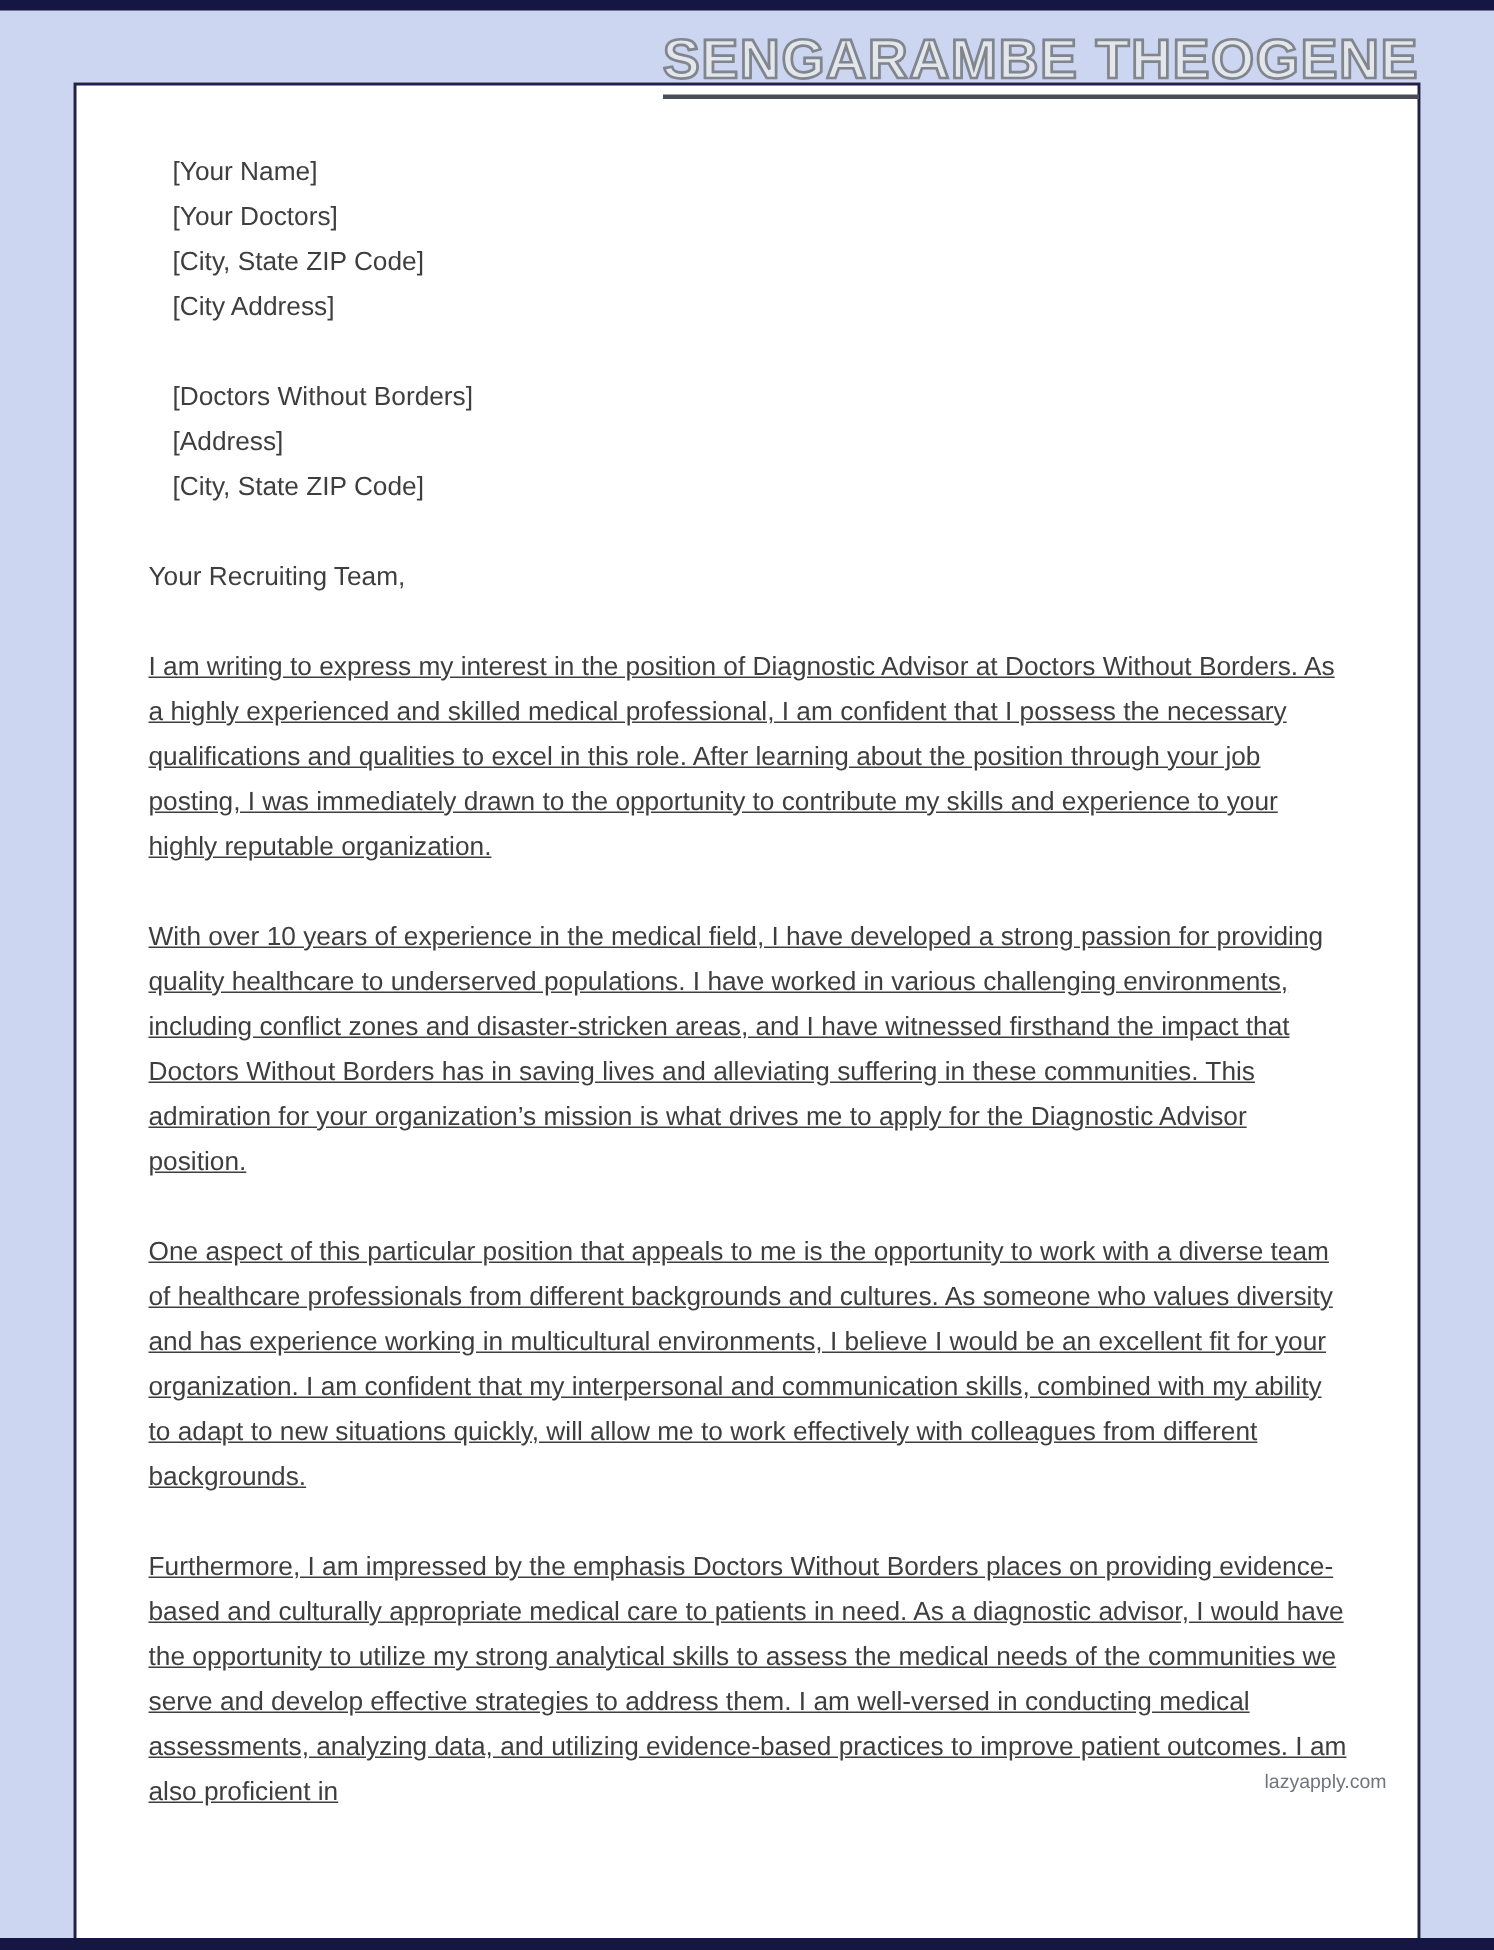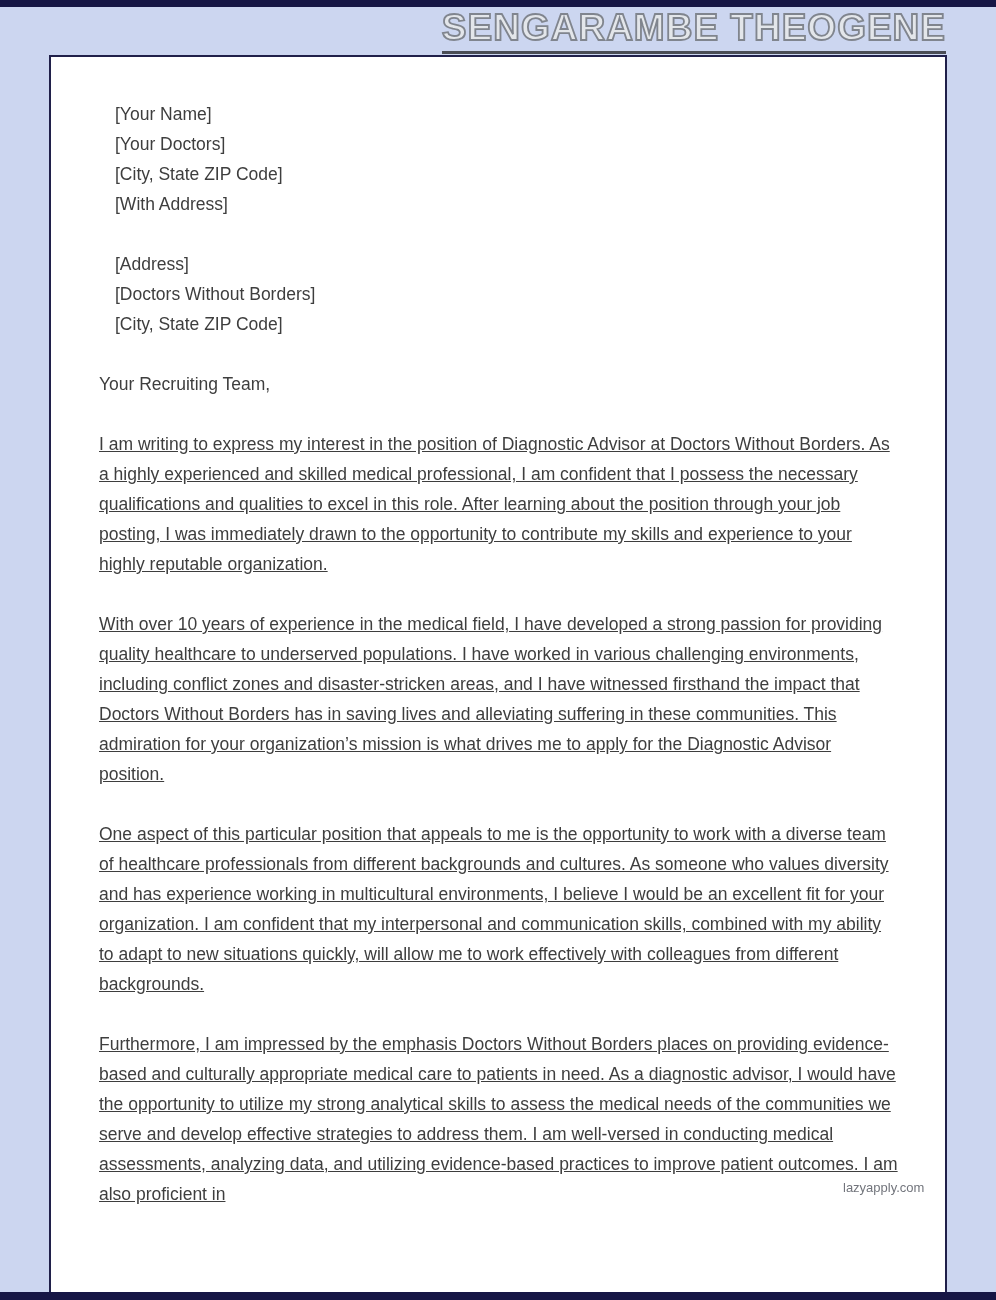--- a/index.html
+++ b/index.html
@@ -16,21 +16,21 @@
     left: 0;
     width: 100%;
     background: #161645;
     z-index: 6;
   }
   .edge-bar.top { top: 0; height: 7px; }
   .edge-bar.bottom { bottom: 0; height: 8px; }
 
   .letterhead {
     position: absolute;
-    top: 6px;
+    top: 18px;
     right: 50px;
     text-align: left;
     z-index: 2;
   }
   .letterhead-name {
     display: inline-block;
     font-size: 37px;
     font-weight: 700;
     letter-spacing: 1px;
     line-height: 44px;
@@ -85,26 +85,26 @@
   <span class="letterhead-name">SENGARAMBE THEOGENE</span>
 </div>
 
 <div class="sheet">
   <div class="sheet-content">
 
     <div class="address-block">
       <p class="address-line">[Your Name]</p>
       <p class="address-line">[Your Doctors]</p>
       <p class="address-line">[City, State ZIP Code]</p>
-      <p class="address-line">[With Address]</p>
+      <p class="address-line">[City Address]</p>
     </div>
 
     <div class="address-block">
+      <p class="address-line">[Doctors Without Borders]</p>
       <p class="address-line">[Address]</p>
-      <p class="address-line">[Doctors Without Borders]</p>
       <p class="address-line">[City, State ZIP Code]</p>
     </div>
 
     <p class="salutation">Your Recruiting Team,</p>
 
     <p class="para">I am writing to express my interest in the position of Diagnostic Advisor at Doctors Without Borders. As a highly experienced and skilled medical professional, I am confident that I possess the necessary qualifications and qualities to excel in this role. After learning about the position through your job posting, I was immediately drawn to the opportunity to contribute my skills and experience to your highly reputable organization.</p>
     <p class="para">With over 10 years of experience in the medical field, I have developed a strong passion for providing quality healthcare to underserved populations. I have worked in various challenging environments, including conflict zones and disaster-stricken areas, and I have witnessed firsthand the impact that Doctors Without Borders has in saving lives and alleviating suffering in these communities. This admiration for your organization’s mission is what drives me to apply for the Diagnostic Advisor position.</p>
     <p class="para">One aspect of this particular position that appeals to me is the opportunity to work with a diverse team of healthcare professionals from different backgrounds and cultures. As someone who values diversity and has experience working in multicultural environments, I believe I would be an excellent fit for your organization. I am confident that my interpersonal and communication skills, combined with my ability to adapt to new situations quickly, will allow me to work effectively with colleagues from different backgrounds.</p>
     <p class="para">Furthermore, I am impressed by the emphasis Doctors Without Borders places on providing evidence-based and culturally appropriate medical care to patients in need. As a diagnostic advisor, I would have the opportunity to utilize my strong analytical skills to assess the medical needs of the communities we serve and develop effective strategies to address them. I am well-versed in conducting medical assessments, analyzing data, and utilizing evidence-based practices to improve patient outcomes. I am also proficient in</p>
 

